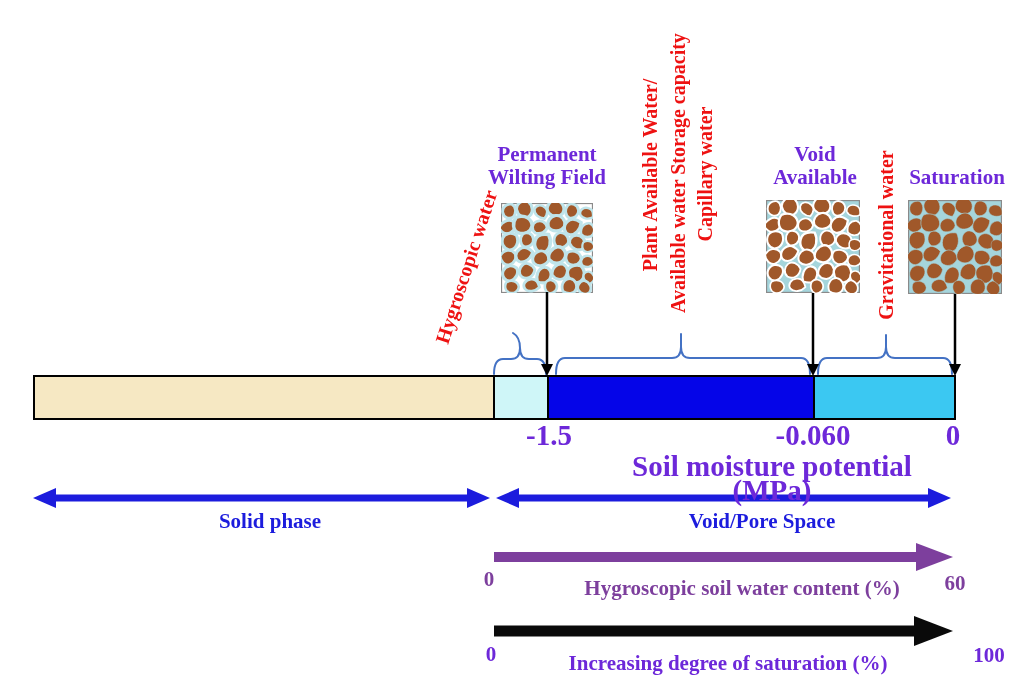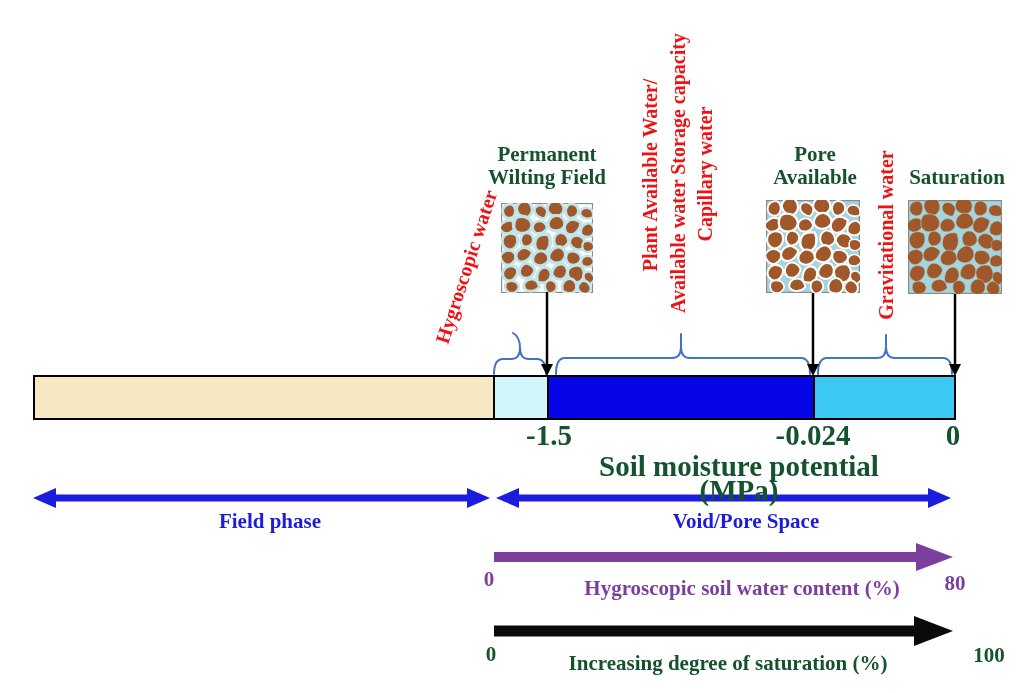--- a/index.html
+++ b/index.html
@@ -5,21 +5,21 @@
   html,body{margin:0;padding:0;background:#fff;}
   .canvas{
     position:relative;width:1024px;height:693px;background:#ffffff;overflow:hidden;
     font-family:"Liberation Serif","DejaVu Serif",serif;font-weight:bold;color:#000;
   }
   .abs{position:absolute;}
   .ctr{text-align:center;}
   .red{color:#EE1212;}
   .blue{color:#1C1CDD;}
   .purple{color:#7D3F9D;}
-  .black{color:#14532d;}
+  .black{color:#6d28d9;}
   .rot90{transform:rotate(-90deg);transform-origin:center center;}
   .rot72{transform:rotate(-72deg);transform-origin:center center;}
   .f20{font-size:20px;line-height:24px;}
   .f21{font-size:21px;line-height:23px;}
   .f22{font-size:29px;line-height:24px;}
 
   
   .hygro{left:357px;top:254px;width:220px;height:26px;}
   .paw1{left:490px;top:163px;width:320px;}
   .paw2{left:518px;top:161px;width:320px;}
@@ -43,25 +43,25 @@
   .seg-solid{width:458px;}
   .seg-hygro{width:54px;border-left:2px solid #000;}
   .seg-paw{width:266px;border-left:2px solid #000;}
   .seg-grav{width:141px;border-left:2px solid #000;}
 
   
   .tick{top:423px;width:120px;}
   .tick-pwp{left:489px;}
   .tick-fc{left:753px;}
   .tick-sat{left:893px;}
-  .axis-label{left:569px;top:454px;width:340px;}
+  .axis-label{left:602px;top:454px;width:340px;}
 
   
   .solid-label{left:160px;top:510px;width:220px;}
-  .void-label{left:616px;top:510px;width:260px;}
+  .void-label{left:632px;top:510px;width:260px;}
 
   
   .swc-0{left:474px;top:568px;width:30px;}
   .swc-40{left:927px;top:572px;width:56px;}
   .swc-label{left:542px;top:577px;width:400px;}
 
   
   .dos-0{left:476px;top:643px;width:30px;}
   .dos-100{left:951px;top:644px;width:76px;}
   .dos-label{left:528px;top:652px;width:400px;}
@@ -123,21 +123,21 @@
   <div class="abs red f20 ctr rot90 paw1">Plant Available Water/</div>
   <div class="abs red f20 ctr rot90 paw2">Available water Storage capacity</div>
   <div class="abs red f20 ctr rot90 paw3">Capillary water</div>
   <div class="abs red f20 ctr rot90 grav">Gravitational water</div>
 
   <div class="abs black f21 ctr pwp-label">
     <div>Permanent</div>
     <div>Wilting Field</div>
   </div>
   <div class="abs black f21 ctr fc-label">
-    <div>Pore</div>
+    <div>Void</div>
     <div>Available</div>
   </div>
   <div class="abs black f21 ctr sat-label">Saturation</div>
 
   <svg class="soil soil-pwp" width="92" height="90" viewBox="0 0 100 100" preserveAspectRatio="none">
     <rect x="0.5" y="0.5" width="99" height="99" fill="#ffffff" stroke="#8a8a8a" stroke-width="1.5"></rect>
     <g fill="#A0582A" stroke="#BFE4EA" stroke-width="3.4">
         <use href="#grains"></use>
       </g>
   </svg>
@@ -197,28 +197,28 @@
       <polygon points="953,557 916,543 916,571" fill="#7D3F9D"></polygon>
     </g>
 
     <g>
       <line x1="494" y1="631" x2="920" y2="631" stroke="#0a0a0a" stroke-width="11"></line>
       <polygon points="953,631 914,616 914,646" fill="#0a0a0a"></polygon>
     </g>
   </svg>
 
   <div class="abs black f22 ctr tick tick-pwp">-1.5</div>
-  <div class="abs black f22 ctr tick tick-fc">-0.024</div>
+  <div class="abs black f22 ctr tick tick-fc">-0.060</div>
   <div class="abs black f22 ctr tick tick-sat">0</div>
   <div class="abs black f22 ctr axis-label">Soil moisture potential (MPa)</div>
 
-  <div class="abs blue f21 ctr solid-label">Field phase</div>
+  <div class="abs blue f21 ctr solid-label">Solid phase</div>
   <div class="abs blue f21 ctr void-label">Void/Pore Space</div>
 
   <div class="abs purple f21 ctr swc-0">0</div>
-  <div class="abs purple f21 ctr swc-40">80</div>
+  <div class="abs purple f21 ctr swc-40">60</div>
   <div class="abs purple f21 ctr swc-label">Hygroscopic soil water content (%)</div>
 
   <div class="abs black f21 ctr dos-0">0</div>
   <div class="abs black f21 ctr dos-100">100</div>
   <div class="abs black f21 ctr dos-label">Increasing degree of saturation (%)</div>
 
 </div>
 
 </body></html>

